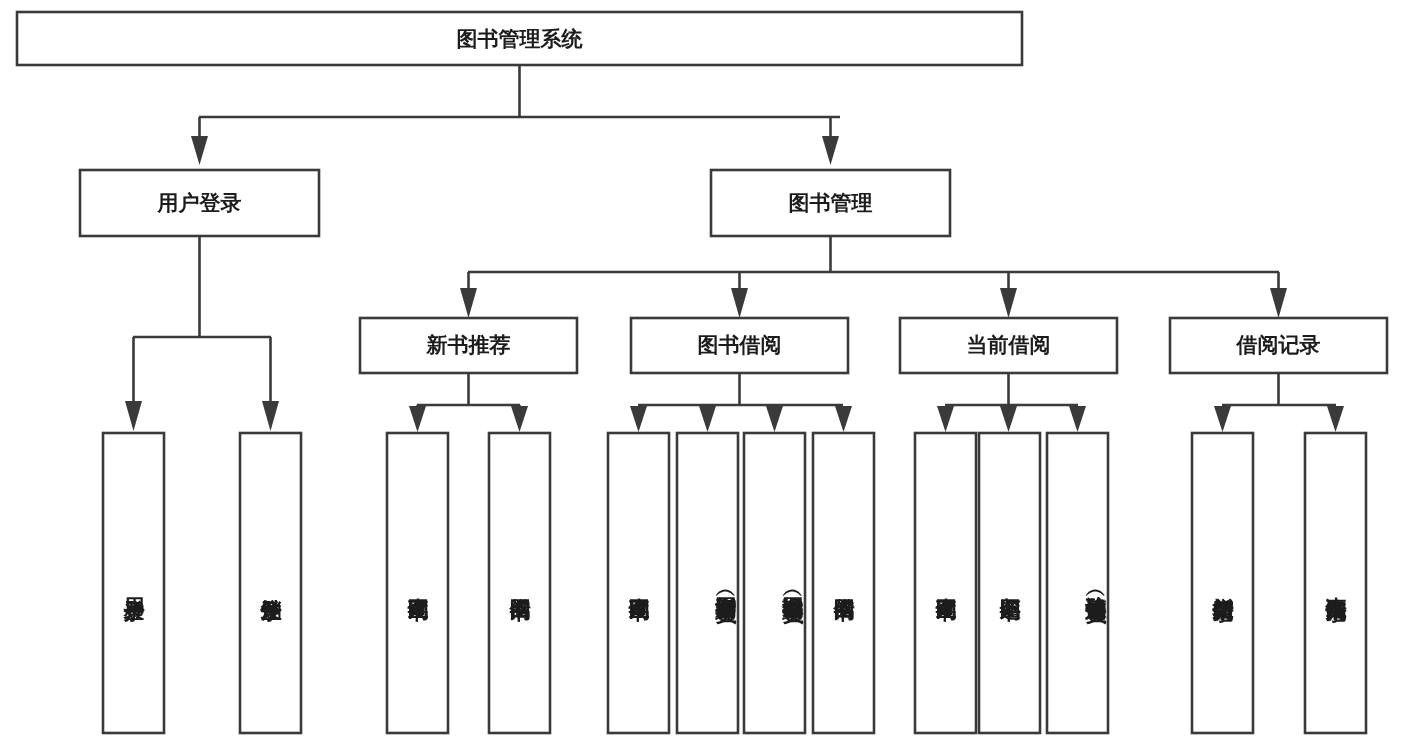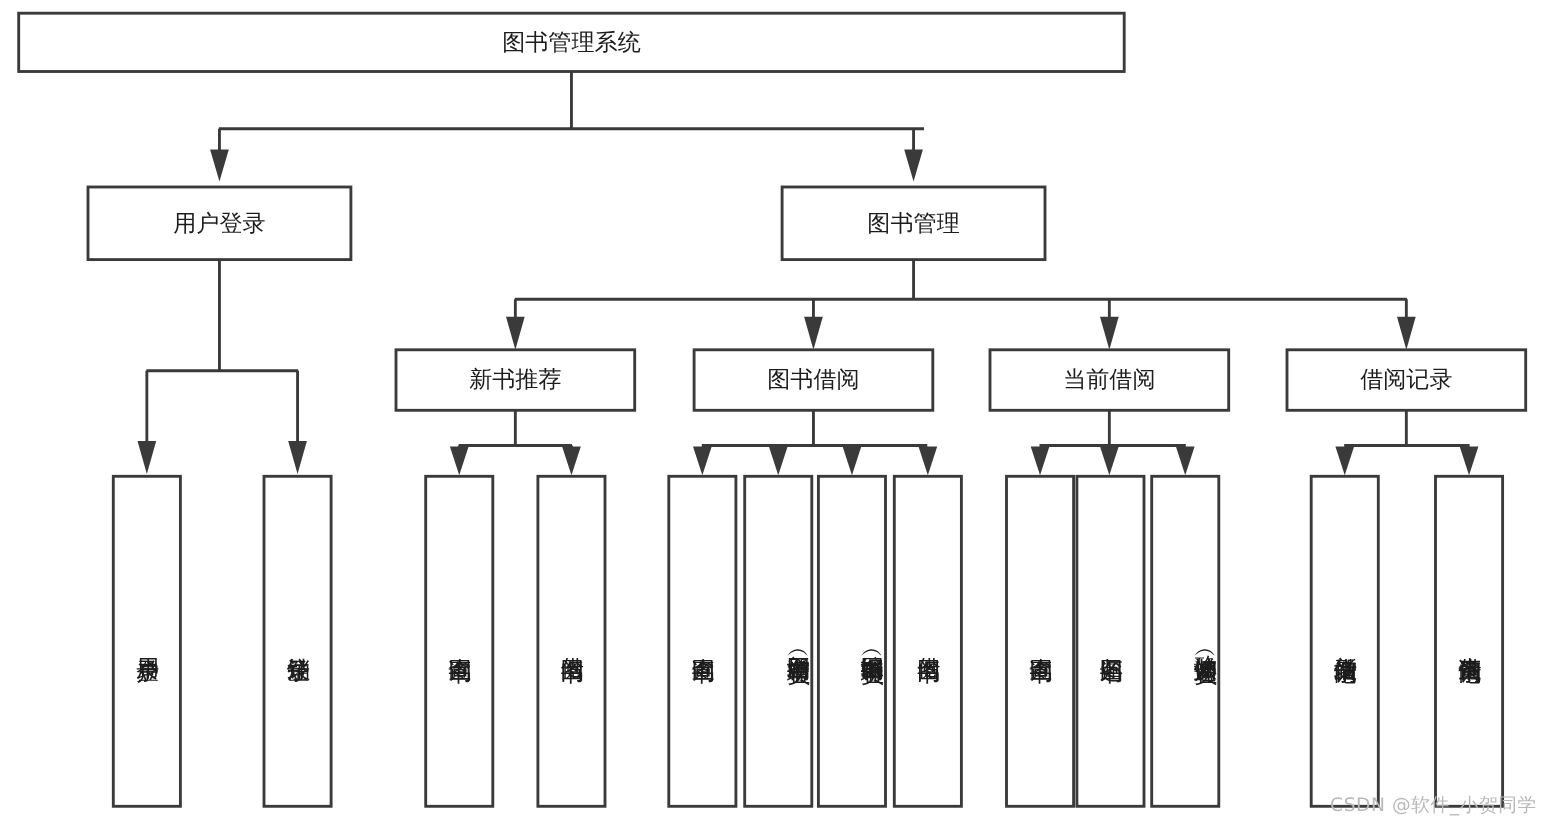--- a/index.html
+++ b/index.html
@@ -12,20 +12,21 @@
     width: 1405px;
     height: 747px;
     font-family: "DejaVu Sans", "Liberation Sans", sans-serif;
     overflow: hidden;
   }
   #diagram-root {
     position: relative;
     width: 1405px;
     height: 747px;
     background: #ffffff;
+    font-weight: bold;
   }
   svg#flow-svg {
     position: absolute;
     top: 0;
     left: 0;
     width: 1405px;
     height: 747px;
     display: block;
   }
   .node-rect {
@@ -230,15 +231,14 @@
   <div class="vert-label" style="left:744px; top:433px; width:61px; height:300px; align-items:flex-start;">编辑图书（管理员）</div>
   <div class="vert-label" style="left:813px; top:433px; width:61px; height:300px;">借阅图书</div>
 
   <div class="vert-label" style="left:915px; top:433px; width:61px; height:300px;">查询图书</div>
   <div class="vert-label" style="left:979px; top:433px; width:61px; height:300px;">归还图书</div>
   <div class="vert-label" style="left:1047px; top:433px; width:61px; height:300px; align-items:flex-start;">确认归还（管理员）</div>
 
   <div class="vert-label" style="left:1192px; top:433px; width:61px; height:300px;">新增借阅记录</div>
   <div class="vert-label" style="left:1305px; top:433px; width:61px; height:300px;">查询借阅记录</div>
 
-  <div class="watermark">CSDN @软件_小贺同学</div>
 
 </div>
 
 </body></html>

